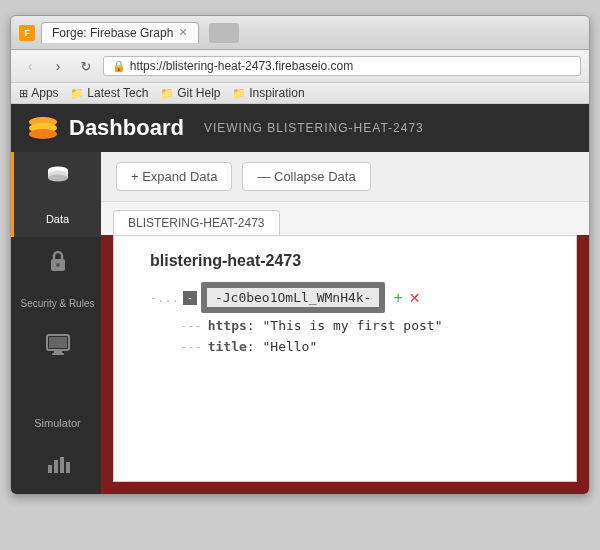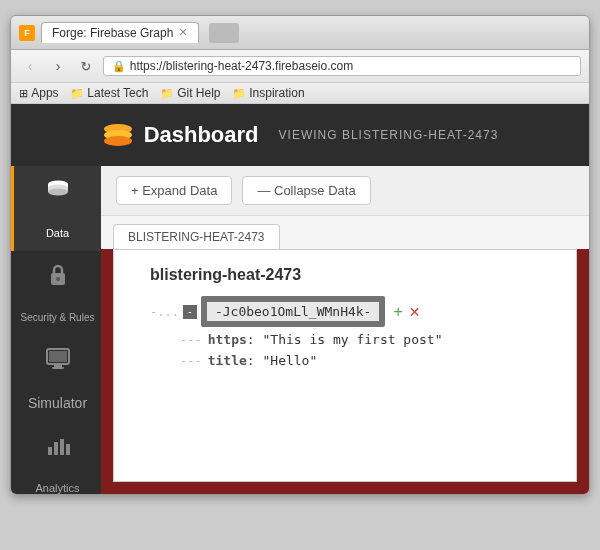--- a/index.html
+++ b/index.html
@@ -133,23 +133,22 @@
       flex-direction: column;
       height: 390px;
       background: #fff;
     }
 
     .app-header {
       background: #2d2d2d;
       display: flex;
       align-items: center;
       padding: 0 16px;
-      height: 62px;
+      height: 48px;
       gap: 20px;
-      justify-content: center;
     }
 
     .app-logo {
       display: flex;
       align-items: center;
       gap: 10px;
     }
 
     .logo-text {
       color: white;
@@ -426,21 +425,21 @@
         </div>
         <div class="sidebar-item">
           <span class="sidebar-icon">
             <svg width="24" height="22" viewBox="0 0 24 22">
               <rect x="1" y="1" width="22" height="15" rx="2" fill="none" stroke="#888" stroke-width="2"></rect>
               <rect x="3" y="3" width="18" height="11" fill="#666"></rect>
               <rect x="8" y="17" width="8" height="2" fill="#888"></rect>
               <rect x="6" y="19" width="12" height="2" rx="1" fill="#888"></rect>
             </svg>
           </span>
-          <span style="color:#aaa;font-size:14px;">Simulator</span>
+          <span style="color:#aaa;font-size:11px;margin-top:36px;">Simulator</span>
         </div>
         <div class="sidebar-item">
           <span class="sidebar-icon">
             <svg width="24" height="22" viewBox="0 0 24 22">
               <rect x="2" y="12" width="4" height="8" fill="#888"></rect>
               <rect x="8" y="7" width="4" height="13" fill="#888"></rect>
               <rect x="14" y="4" width="4" height="16" fill="#888"></rect>
               <rect x="20" y="9" width="4" height="11" fill="#888"></rect>
             </svg>
           </span>

